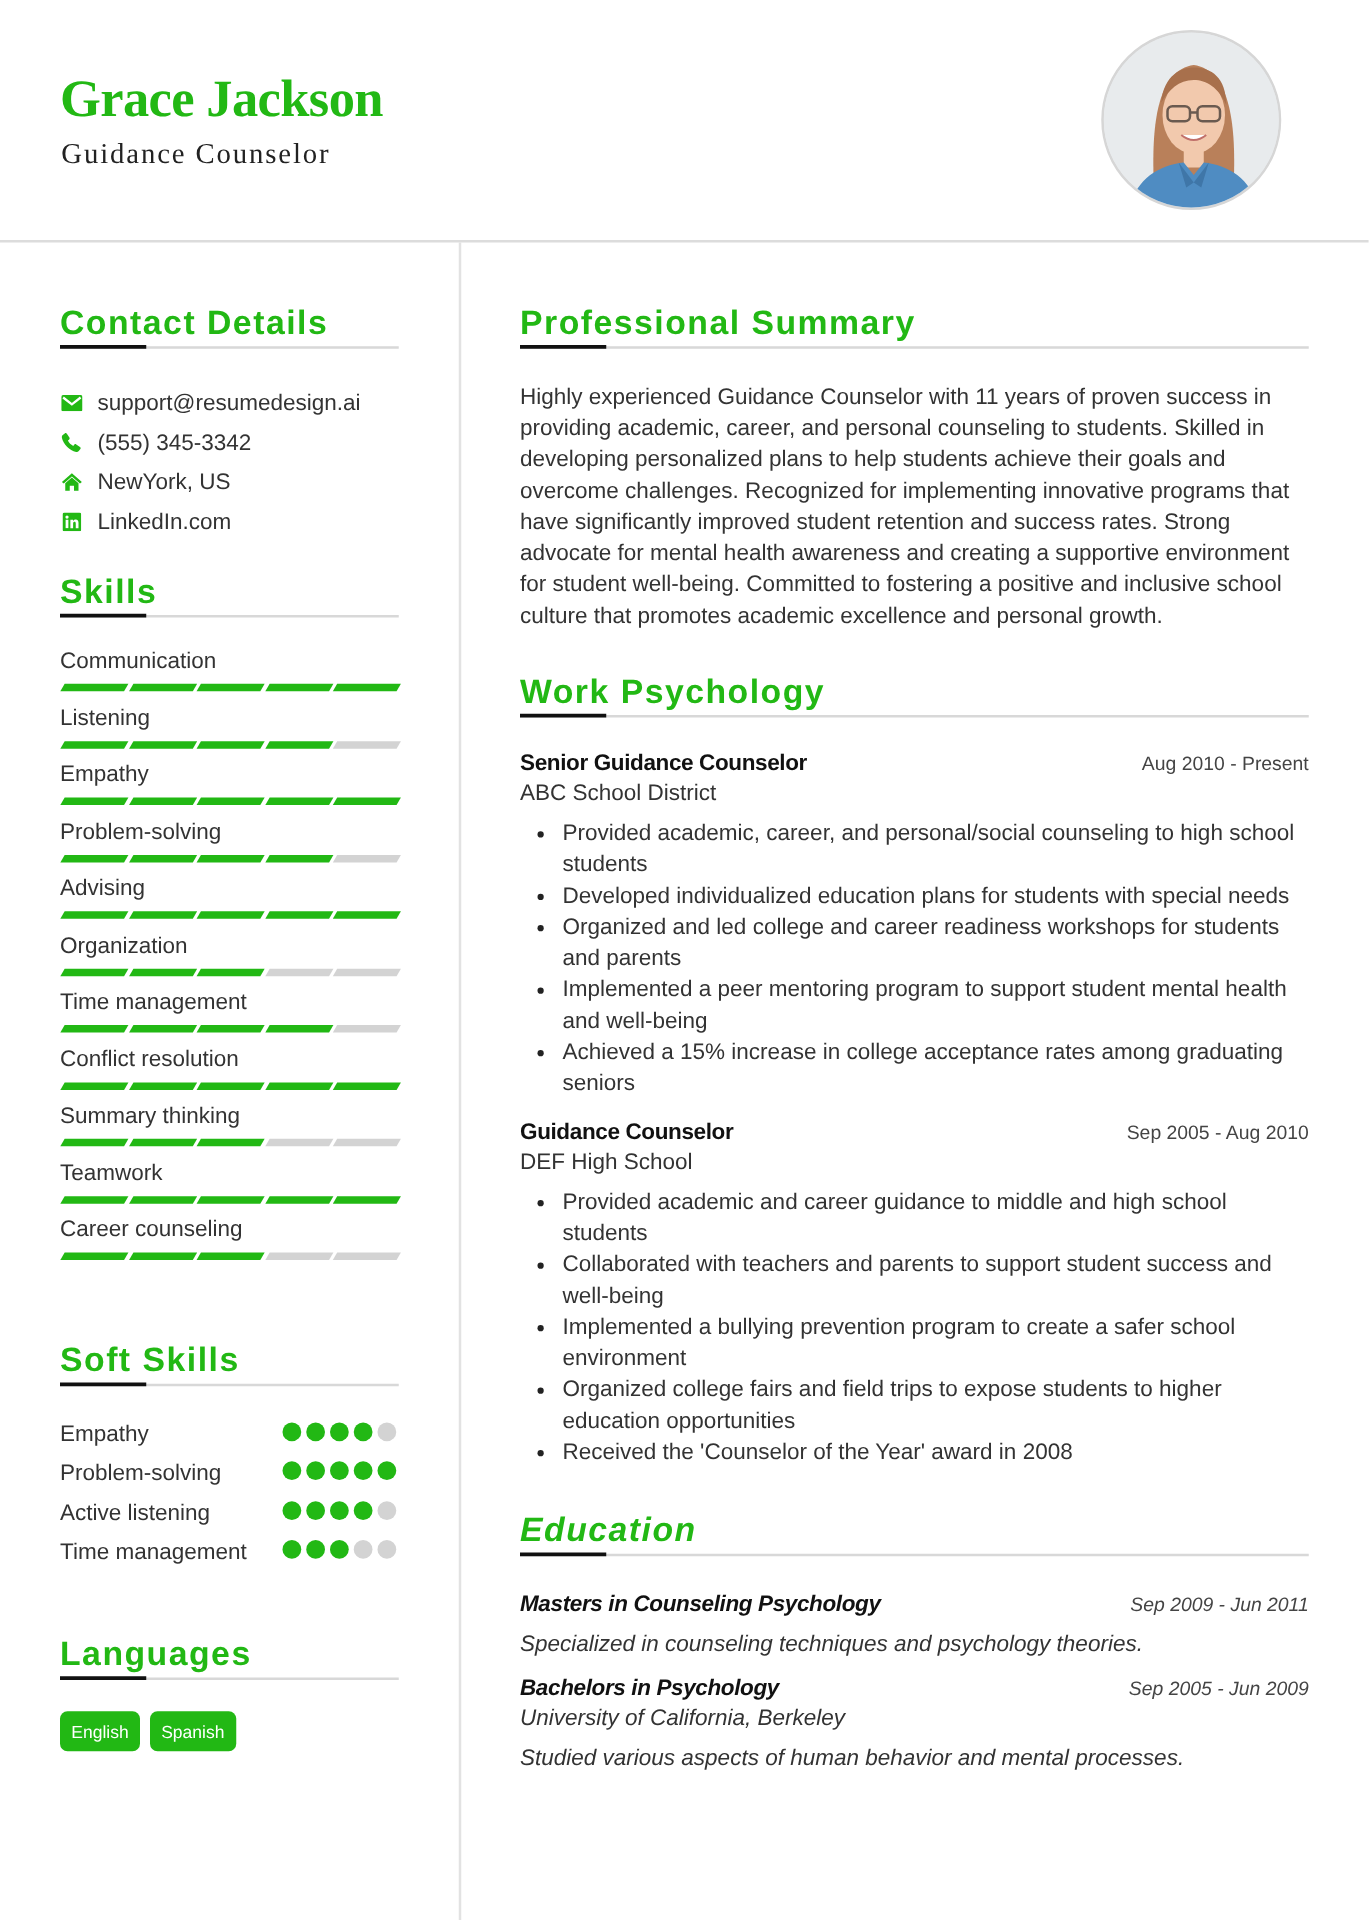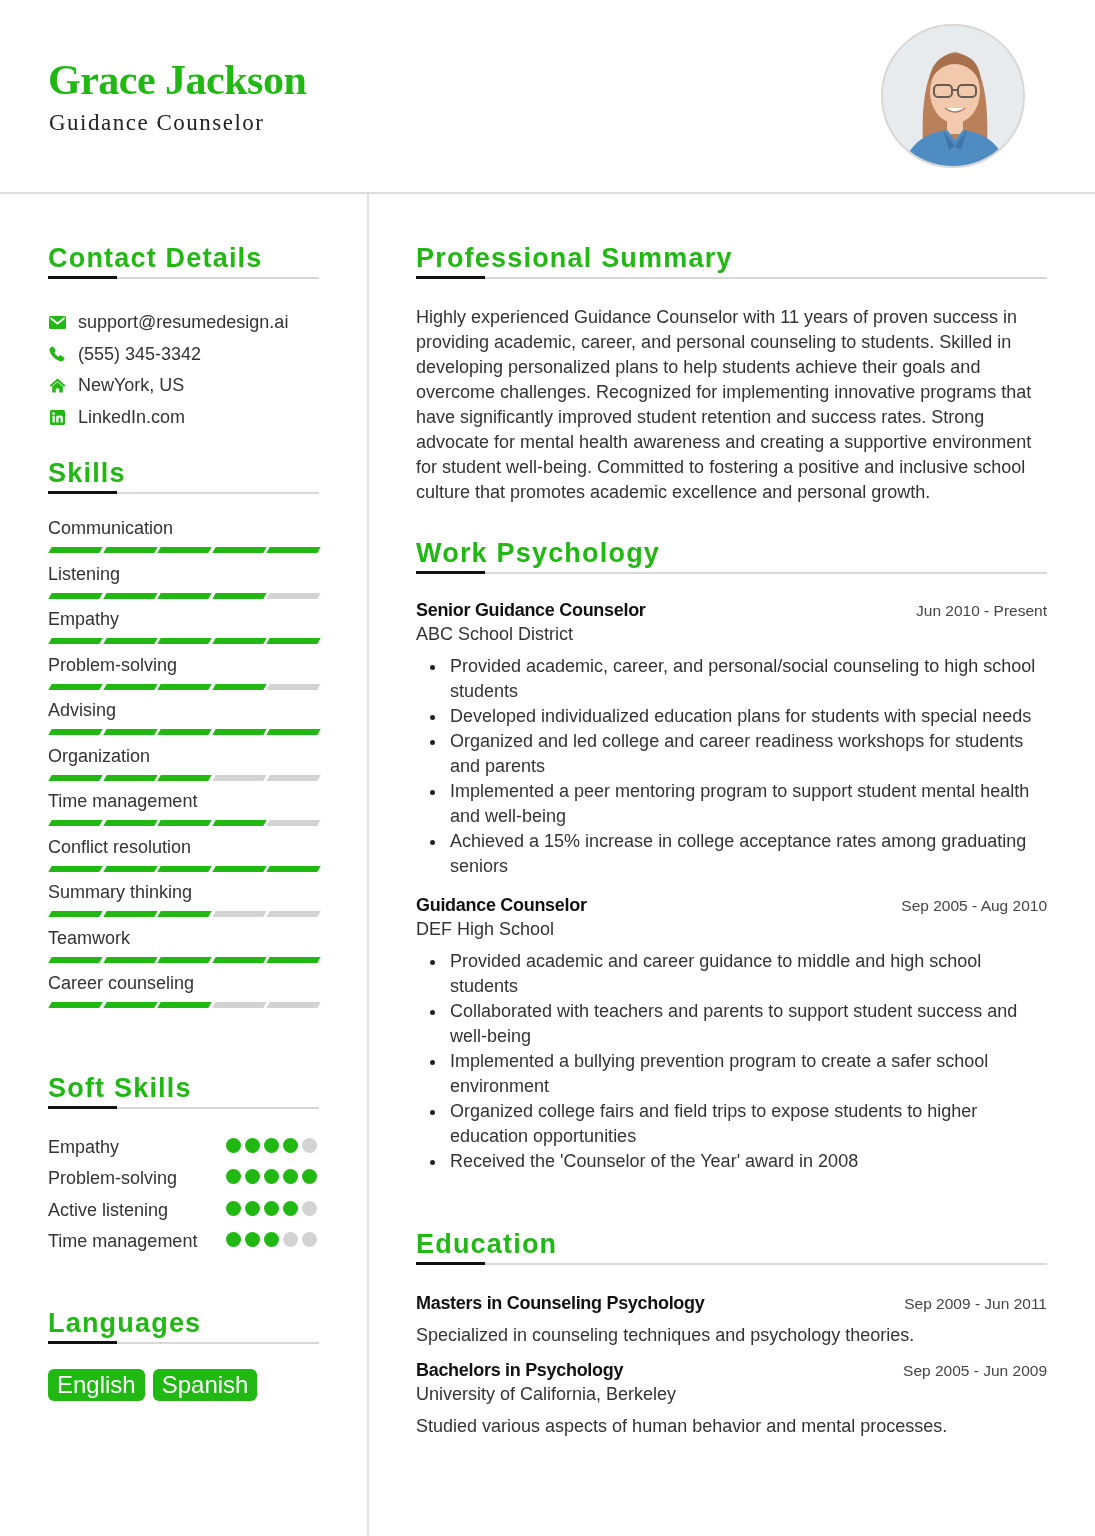--- a/index.html
+++ b/index.html
@@ -33,21 +33,21 @@
     .seg.on { background: #22b814; }
 
     .soft-list { margin-top: 26px; }
     .soft-row { display: flex; justify-content: space-between; align-items: flex-start; min-height: 31.5px; }
     .soft-name { font-size: 18px; line-height: 24px; color: #333; width: 150px; }
     .dots { display: flex; gap: 4px; margin-top: 3px; margin-right: 2px; }
     .dot { width: 15px; height: 15px; border-radius: 50%; background: #d3d3d3; }
     .dot.on { background: #22b814; }
 
     .lang-list { display: flex; gap: 8px; margin-top: 25px; }
-    .lang-chip { background: #22b814; color: #fff; font-size: 24px; padding: 5px 9px; border-radius: 6px; line-height: 22px; }
+    .lang-chip { background: #22b814; color: #fff; font-size: 14px; padding: 5px 9px; border-radius: 6px; line-height: 22px; }
 
     .summary { margin-top: 26px; font-size: 18px; line-height: 25px; color: #333; }
 
     .job { margin-top: 0; }
     .entry-head { display: flex; justify-content: space-between; align-items: baseline; }
     .entry-title { font-size: 18px; font-weight: bold; color: #111; line-height: 24px; letter-spacing: -0.3px; }
     .entry-date { font-size: 15.5px; color: #444; }
     .entry-org { font-size: 18px; color: #333; line-height: 24px; }
     .bullets { list-style: none; margin-top: 8px; padding-left: 34px; }
     .bullets li { position: relative; font-size: 18px; line-height: 25px; color: #333; }
@@ -307,21 +307,21 @@
     <p class="summary">Highly experienced Guidance Counselor with 11 years of proven success in providing academic, career, and personal counseling to students. Skilled in developing personalized plans to help students achieve their goals and overcome challenges. Recognized for implementing innovative programs that have significantly improved student retention and success rates. Strong advocate for mental health awareness and creating a supportive environment for student well-being. Committed to fostering a positive and inclusive school culture that promotes academic excellence and personal growth.</p>
   </section>
 
   <section style="margin-top:30px;">
     <div class="section-title">Work Psychology</div>
     <div class="section-rule"></div>
 
     <div class="job" style="margin-top:24px;">
       <div class="entry-head">
         <span class="entry-title">Senior Guidance Counselor</span>
-        <span class="entry-date">Jun 2010 - Present</span>
+        <span class="entry-date">Aug 2010 - Present</span>
       </div>
       <div class="entry-org">ABC School District</div>
       <ul class="bullets">
         <li>Provided academic, career, and personal/social counseling to high school students</li>
         <li>Developed individualized education plans for students with special needs</li>
         <li>Organized and led college and career readiness workshops for students and parents</li>
         <li>Implemented a peer mentoring program to support student mental health and well-being</li>
         <li>Achieved a 15% increase in college acceptance rates among graduating seniors</li>
       </ul>
     </div>
@@ -335,21 +335,21 @@
       <ul class="bullets">
         <li>Provided academic and career guidance to middle and high school students</li>
         <li>Collaborated with teachers and parents to support student success and well-being</li>
         <li>Implemented a bullying prevention program to create a safer school environment</li>
         <li>Organized college fairs and field trips to expose students to higher education opportunities</li>
         <li>Received the 'Counselor of the Year' award in 2008</li>
       </ul>
     </div>
   </section>
 
-  <section style="margin-top:52px;">
+  <section style="margin-top:32px;font-style:italic;">
     <div class="section-title">Education</div>
     <div class="section-rule"></div>
 
     <div style="margin-top:26px;">
       <div class="entry-head">
         <span class="entry-title">Masters in Counseling Psychology</span>
         <span class="entry-date">Sep 2009 - Jun 2011</span>
       </div>
       <div class="edu-desc">Specialized in counseling techniques and psychology theories.</div>
     </div>

